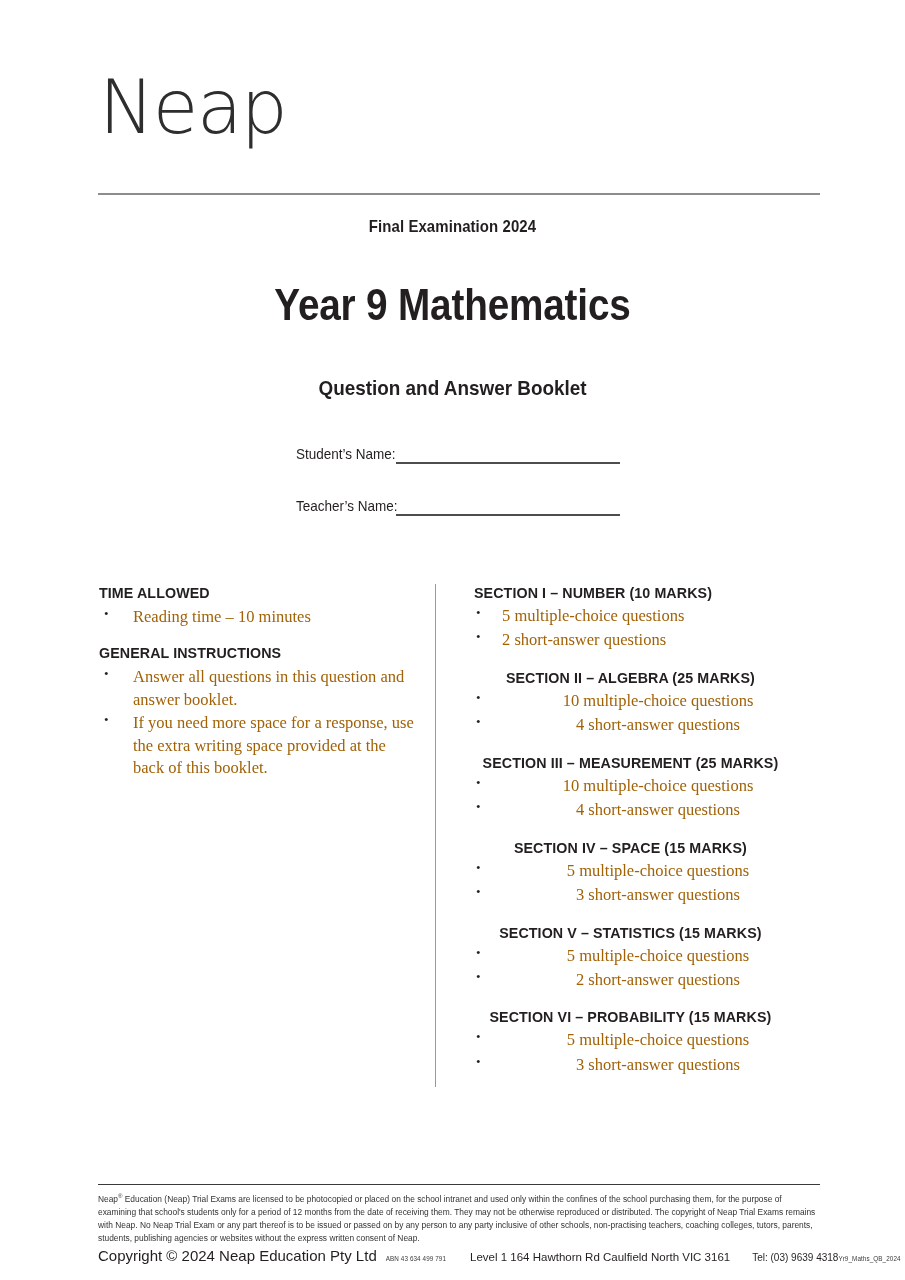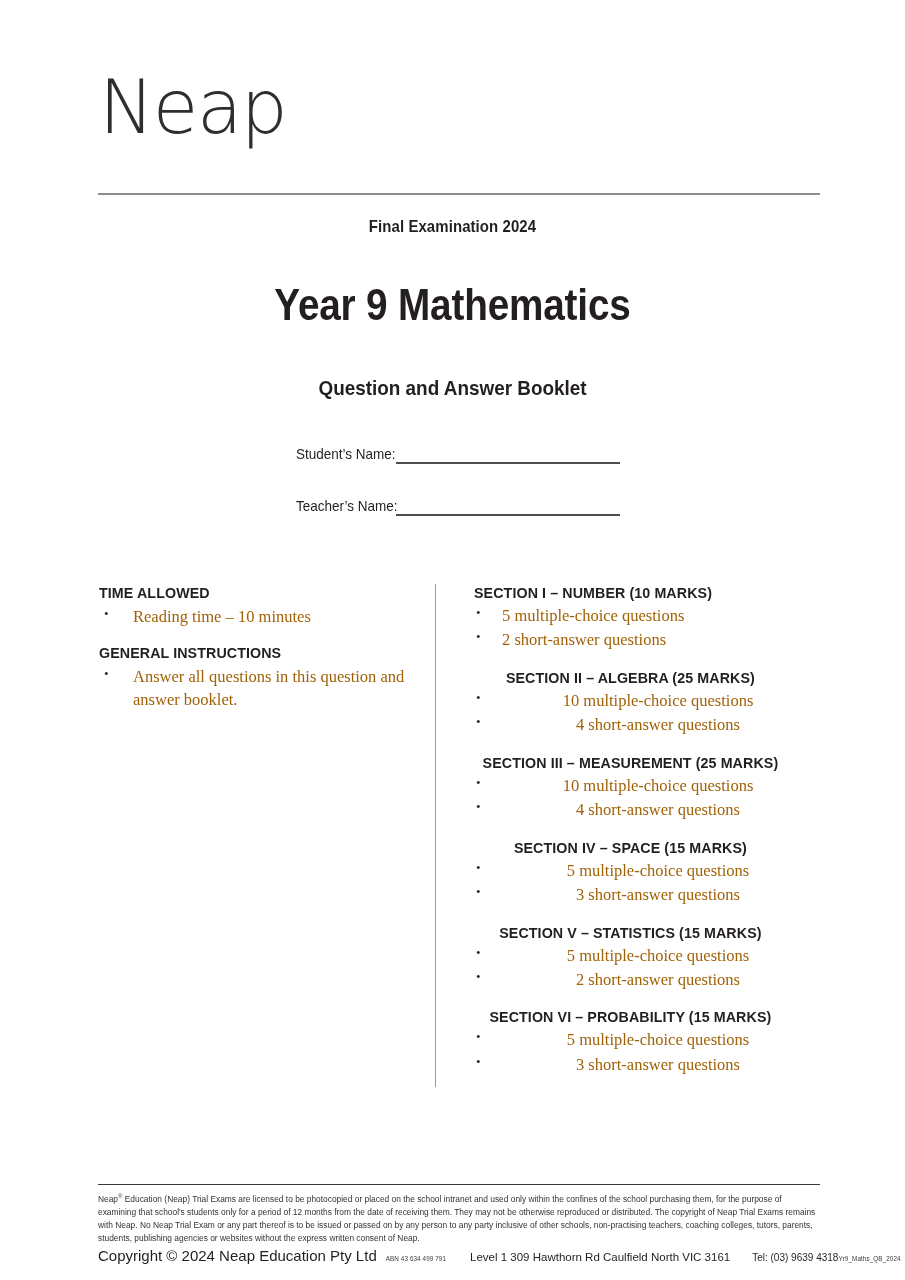--- a/index.html
+++ b/index.html
@@ -272,20 +272,21 @@
       <div class="sec-head">TIME ALLOWED</div>
       <ul class="bul">
         <li>Reading time – 10 minutes</li>
       </ul>
     </div>
 
     <div class="block">
       <div class="sec-head">GENERAL INSTRUCTIONS</div>
       <ul class="bul">
         <li>Answer all questions in this question and answer booklet.</li>
+        <li>If you need more space for a response, use the extra writing space provided at the back of this booklet.</li>
       </ul>
     </div>
 
   </div>
 
   <div class="col-right">
 
     <div class="block">
       <div class="sec-head">SECTION I – NUMBER (10 MARKS)</div>
       <ul class="bul">
@@ -336,18 +337,18 @@
 
   </div>
 
   <div class="footer-rule"></div>
 
   <div class="fine-print"><span>Neap</span><sup>®</sup><span> Education (Neap) Trial Exams are licensed to be photocopied or placed on the school intranet and used only within the confines of the school purchasing them, for the purpose of examining that school's students only for a period of 12 months from the date of receiving them. They may not be otherwise reproduced or distributed. The copyright of Neap Trial Exams remains with Neap. No Neap Trial Exam or any part thereof is to be issued or passed on by any person to any party inclusive of other schools, non-practising teachers, coaching colleges, tutors, parents, students, publishing agencies or websites without the express written consent of Neap.</span></div>
 
   <div class="copyright-row">
     <span class="cp-main">Copyright © 2024 Neap Education Pty Ltd</span>
     <span class="cp-abn">ABN 43 634 499 791</span>
-    <span class="cp-addr">Level 1 309 Hawthorn Rd Caulfield North VIC 3161</span>
+    <span class="cp-addr">Level 1 164 Hawthorn Rd Caulfield North VIC 3161</span>
     <span class="cp-tel">Tel: (03) 9639 4318</span>
     <span class="cp-code">Yr9_Maths_QB_2024</span>
   </div>
 
 </div>
 
 </body></html>

